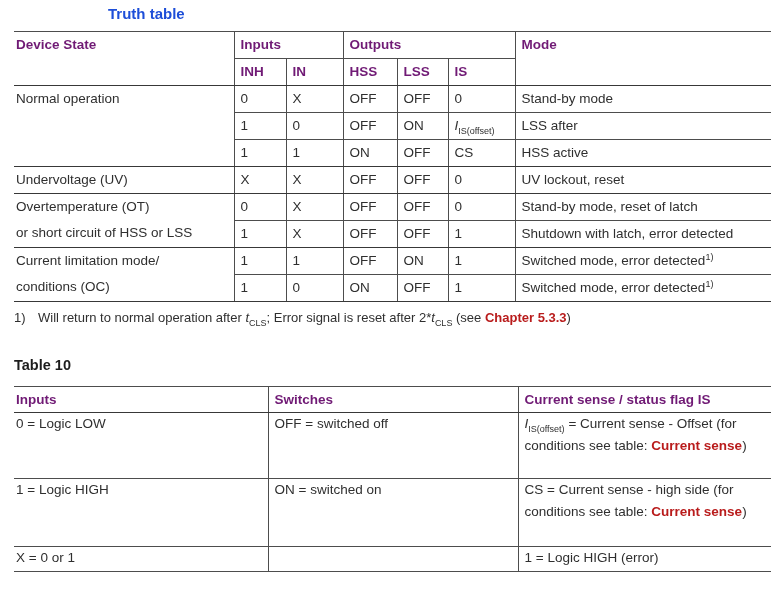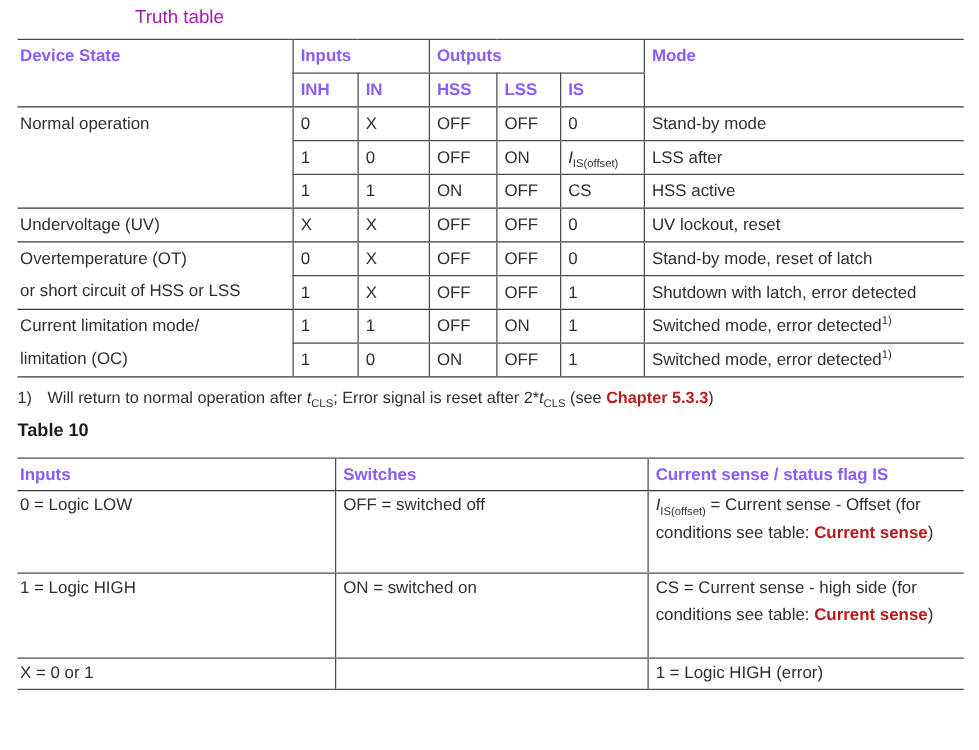--- a/index.html
+++ b/index.html
@@ -5,35 +5,35 @@
   * { box-sizing: border-box; }
   html, body { margin: 0; padding: 0; }
   body {
     width: 783px; height: 600px; background: #ffffff; overflow: hidden;
     font-family: "Liberation Sans", "DejaVu Sans", sans-serif;
     color: #2f2f2f;
   }
   .page { padding: 5px 12px 0 14px; }
 
   .tt-head {
-    font-size: 15px; font-weight: normal; color: #a21caf;
+    font-size: 15px; font-weight: bold; color: #1d4ed8;
     margin: 0 0 0 94px; line-height: 18px;
   }
   .t10-head {
     font-size: 14.5px; font-weight: bold; color: #1c1c1c;
-    margin: 8px 0 0 0; line-height: 18px;
+    margin: 28px 0 0 0; line-height: 18px;
   }
 
   table { border-collapse: collapse; table-layout: fixed; width: 757px; }
   th, td {
     font-size: 13.5px; text-align: left; vertical-align: top;
     padding: 0 4px 0 6px; line-height: 26px; font-weight: normal;
     overflow: hidden;
   }
-  th { font-weight: bold; color: #8b5cf6; }
+  th { font-weight: bold; color: #701a75; }
   .c1 { padding-left: 2px; }
 
   
   .tt { margin-top: 8px; }
   .tt th, .tt td { border-left: 1px solid #4d4d4d; }
   .tt .c1 { border-left: none; }
   .tt tr.hA th { border-top: 1px solid #4d4d4d; height: 27px; }
   .tt th.grp { border-bottom: 1px solid #4d4d4d; }
   .tt tr.hB th { border-bottom: 1.5px solid #383838; height: 26px; }
   .tt th.span2 { border-bottom: 1.5px solid #383838; }
@@ -148,21 +148,21 @@
       <td>X</td>
       <td>OFF</td>
       <td>OFF</td>
       <td>1</td>
       <td>Shutdown with latch, error detected</td>
     </tr>
 
     <tr>
       <td class="c1 state" rowspan="2">
             <div class="line">Current limitation mode/</div>
-            <div class="line">limitation (OC)</div>
+            <div class="line">conditions (OC)</div>
           </td>
       <td>1</td>
       <td>1</td>
       <td>OFF</td>
       <td>ON</td>
       <td>1</td>
       <td><span>Switched mode, error detected</span><sup>1)</sup></td>
     </tr>
     <tr class="gend">
       <td>1</td>

